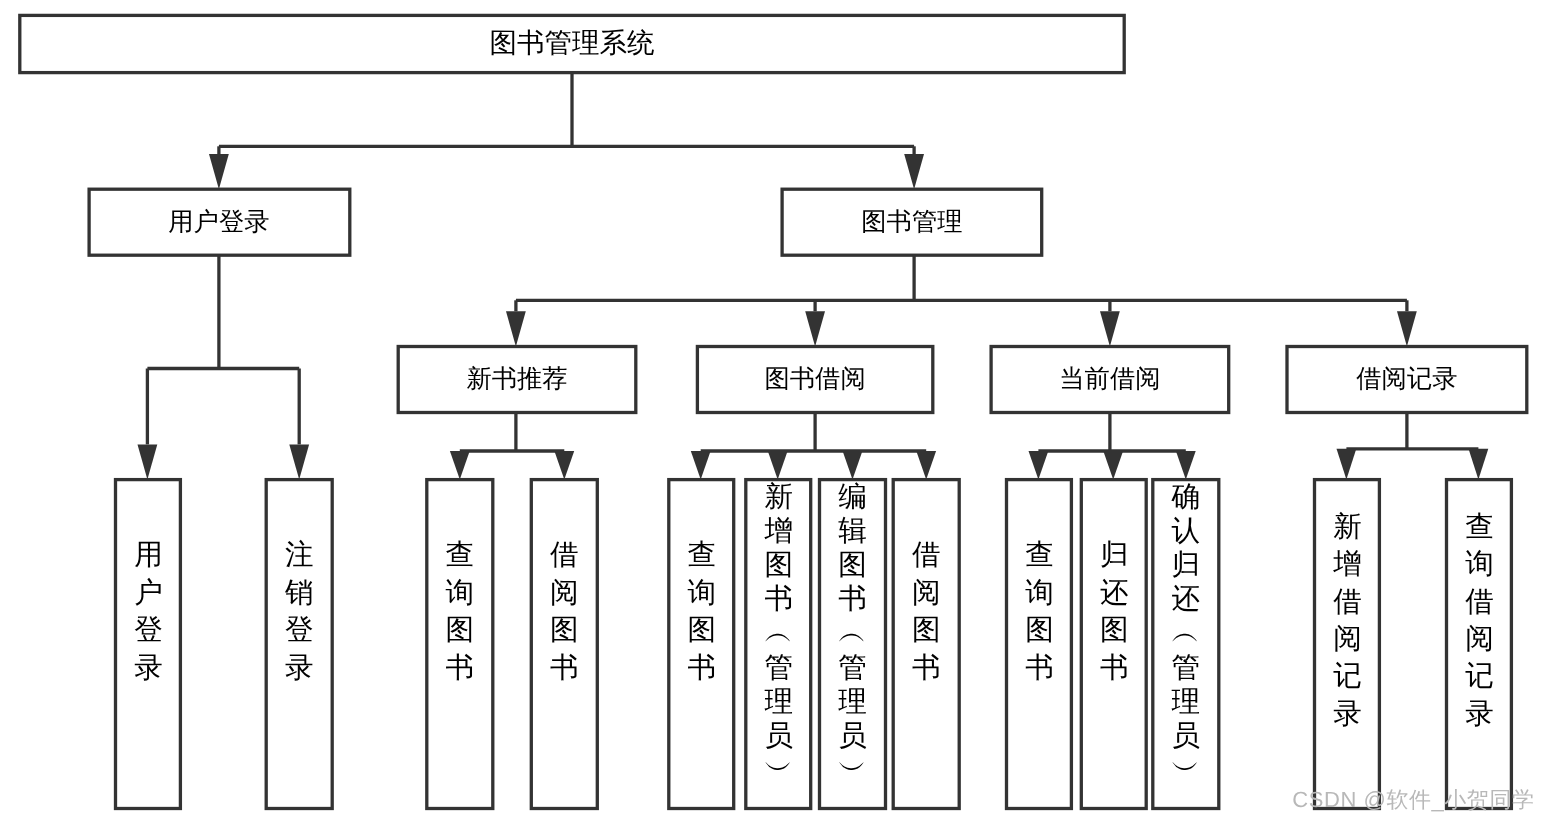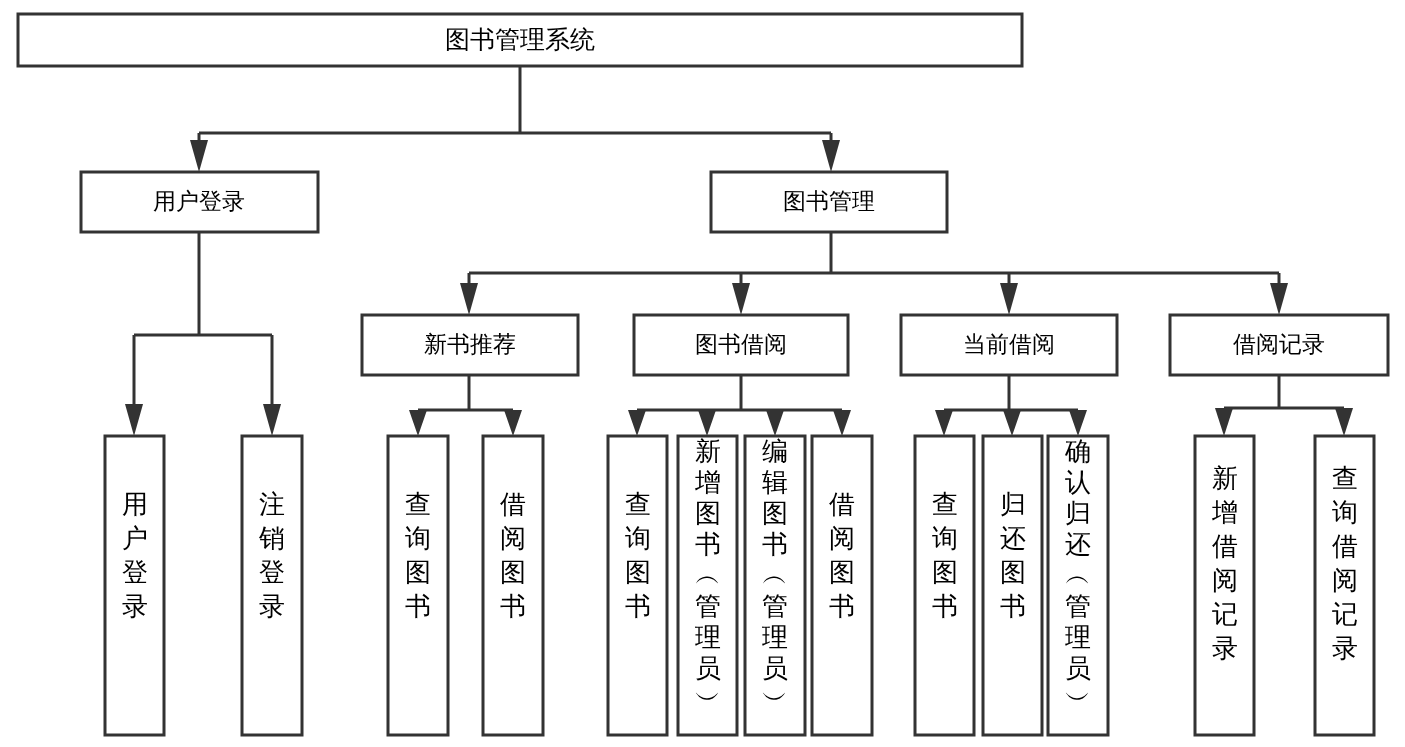--- a/index.html
+++ b/index.html
@@ -228,14 +228,15 @@
       </g>
 
       <g>
         <rect class="node-rect" x="1315" y="436" width="59" height="299"></rect>
         <text class="vert-label" x="1345" y="487" font-size="26px"><tspan x="1345" dy="0">查</tspan><tspan x="1345" dy="34px">询</tspan><tspan x="1345" dy="34px">借</tspan><tspan x="1345" dy="34px">阅</tspan><tspan x="1345" dy="34px">记</tspan><tspan x="1345" dy="34px">录</tspan></text>
       </g>
 
     </g>
   </svg>
 
+  <div class="watermark">CSDN @软件_小贺同学</div>
 
 </div>
 
 </body></html>

